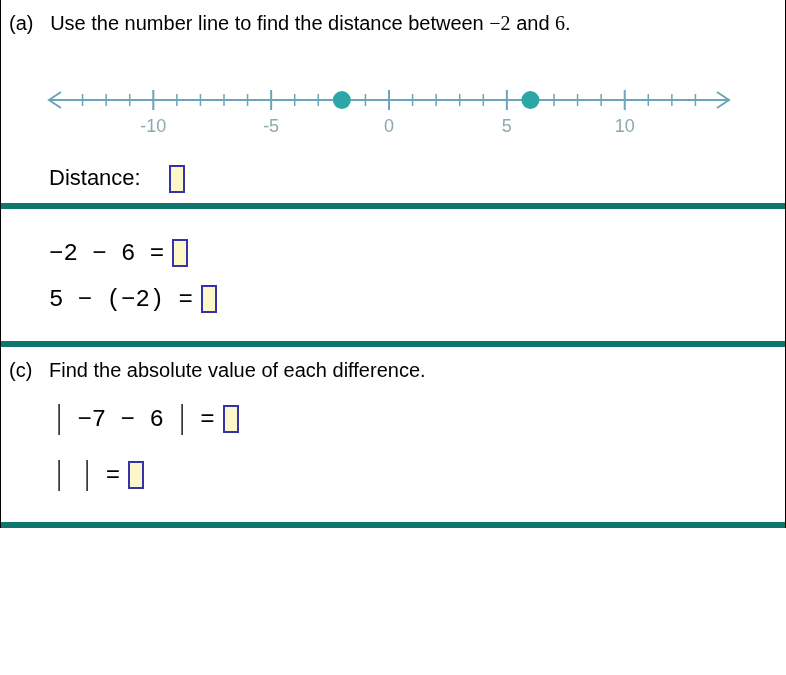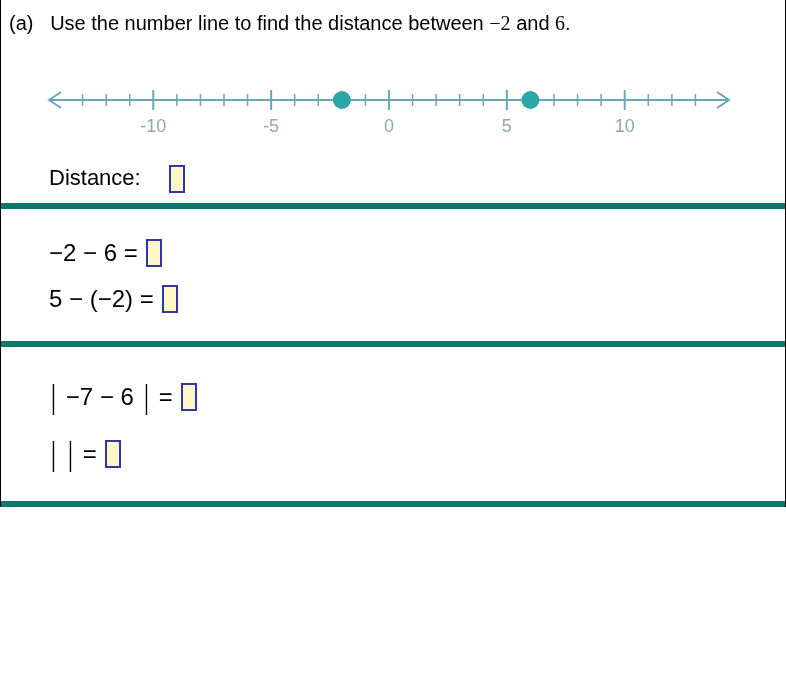--- a/index.html
+++ b/index.html
@@ -48,21 +48,21 @@
       border: 2px solid #3333aa;
       background: #fdf6c9;
       vertical-align: middle;
     }
     .eq-row {
       margin: 18px 0 18px 40px;
       display: flex;
       align-items: center;
       gap: 8px;
       font-size: 24px;
-      font-family: Liberation Sans, sans-serif;
+      font-family: Liberation Mono, monospace;
     }
     .abs-bar {
       font-size: 34px;
       font-weight: 300;
       display: inline-block;
       transform: scaleX(0.5);
     }
     .minus {
       font-family: Georgia, 'Times New Roman', serif;
     }
@@ -144,20 +144,25 @@
       <span>−2 − 6 =</span>
       <span class="answer-box"></span>
     </div>
     <div class="eq-row">
       <span>5 − (−2) =</span>
       <span class="answer-box"></span>
     </div>
   </div>
 
   <div class="section">
+    <div class="prompt-line">
+      <span>(c)</span>
+      <span>&nbsp;</span>
+      <span>Find the absolute value of each difference.</span>
+    </div>
 
     <div class="eq-row">
       <span class="abs-bar">|</span>
       <span>−7 − 6</span>
       <span class="abs-bar">|</span>
       <span>=</span>
       <span class="answer-box"></span>
     </div>
     <div class="eq-row">
       <span class="abs-bar">|</span>

